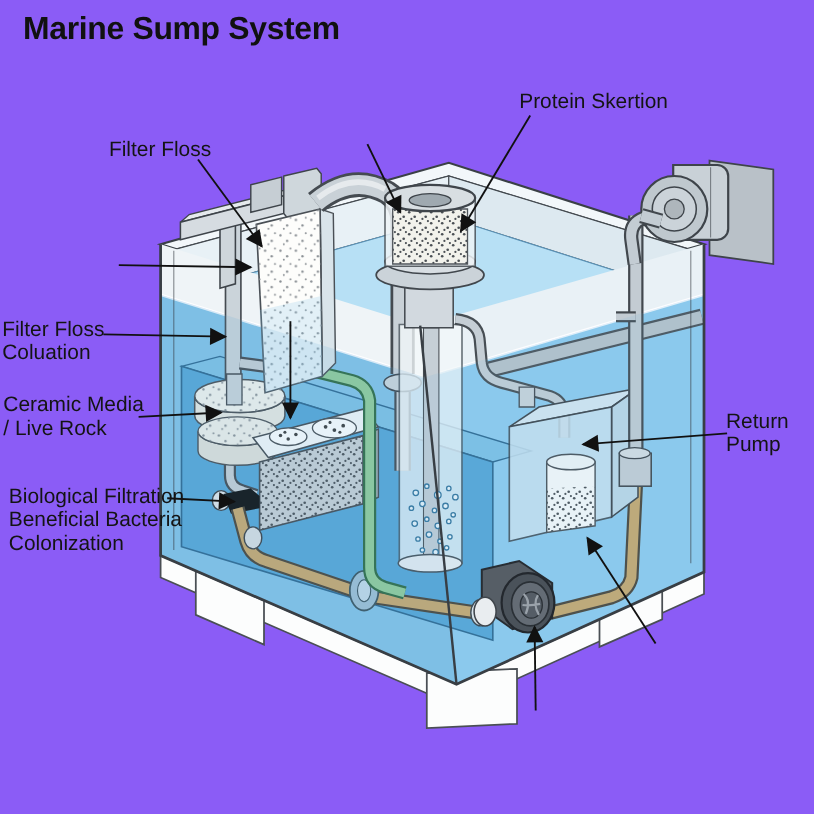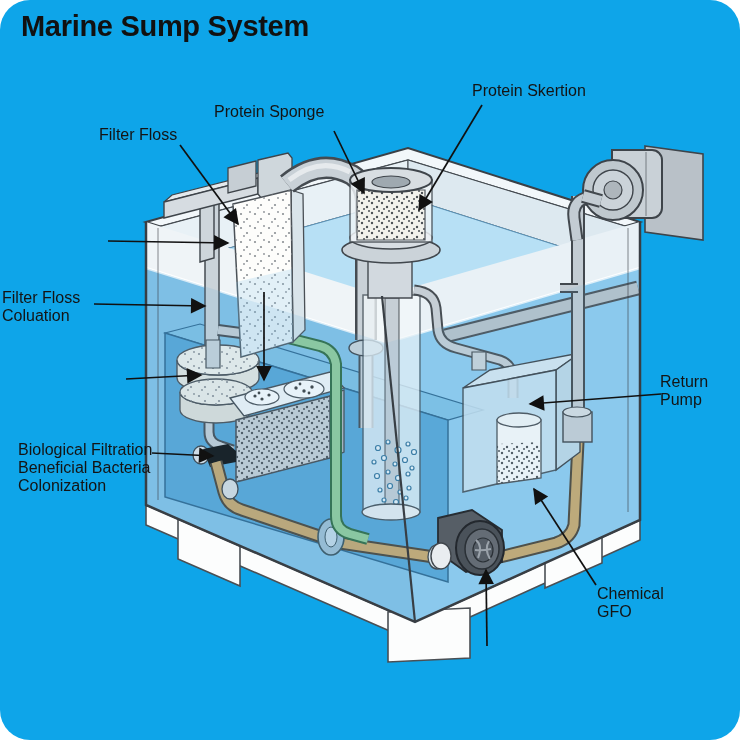--- a/index.html
+++ b/index.html
@@ -1,28 +1,27 @@
 <!DOCTYPE html>
 <html><head>
 <meta charset="utf-8">
 <style>
   html,body{margin:0;padding:0;background:#ffffff;}
   .stage{
-    position:relative;width:740px;height:740px;background:#0ea5e9;overflow:hidden;
+    position:relative;width:740px;height:740px;background:#8b5cf6;overflow:hidden;
     font-family:"Liberation Sans", sans-serif;
-    border-radius:30px;
   }
   .scene{position:absolute;left:0;top:0;width:740px;height:740px;}
   .title{
     position:absolute;left:21px;top:10px;margin:0;
     font-size:29px;font-weight:bold;letter-spacing:-0.3px;color:#111;
     font-family:"Liberation Sans", sans-serif;
   }
   .lbl{
-    position:absolute;font-size:16px;line-height:1.13;color:#141414;
+    position:absolute;font-size:19px;line-height:1.13;color:#141414;
     white-space:pre-line;font-family:"Liberation Sans", sans-serif;
   }
 </style>
 </head>
 <body>
 
 <div class="stage">
 
   <h1 class="title">Marine Sump System</h1>
 
@@ -265,24 +264,23 @@
       <path d="M126,379 L201,375" marker-end="url(#ah)"></path>
       <path d="M152,453 L213,456" marker-end="url(#ah)"></path>
       <path d="M661,394 L530,404" marker-end="url(#ah)"></path>
       <path d="M596,585 L534,489" marker-end="url(#ah)"></path>
       <path d="M487,646 L486,570" marker-end="url(#ah)"></path>
       <path d="M264,292 L264,380" marker-end="url(#ah)"></path>
     </g>
   </svg>
 
   <div class="lbl" style="left:99px;top:126px;">Filter Floss</div>
-  <div class="lbl" style="left:214px;top:103px;">Protein Sponge</div>
   <div class="lbl" style="left:472px;top:82px;">Protein Skertion</div>
   <div class="lbl" style="left:2px;top:289px;">Filter Floss
 Coluation</div>
-  <div class="lbl" style="left:18px;top:441px;">Biological Filtration
+  <div class="lbl" style="left:3px;top:358px;">Ceramic Media
+/ Live Rock</div>
+  <div class="lbl" style="left:8px;top:441px;">Biological Filtration
 Beneficial Bacteria
 Colonization</div>
   <div class="lbl" style="left:660px;top:373px;">Return
 Pump</div>
-  <div class="lbl" style="left:597px;top:585px;">Chemical
-GFO</div>
 </div>
 
 </body></html>

